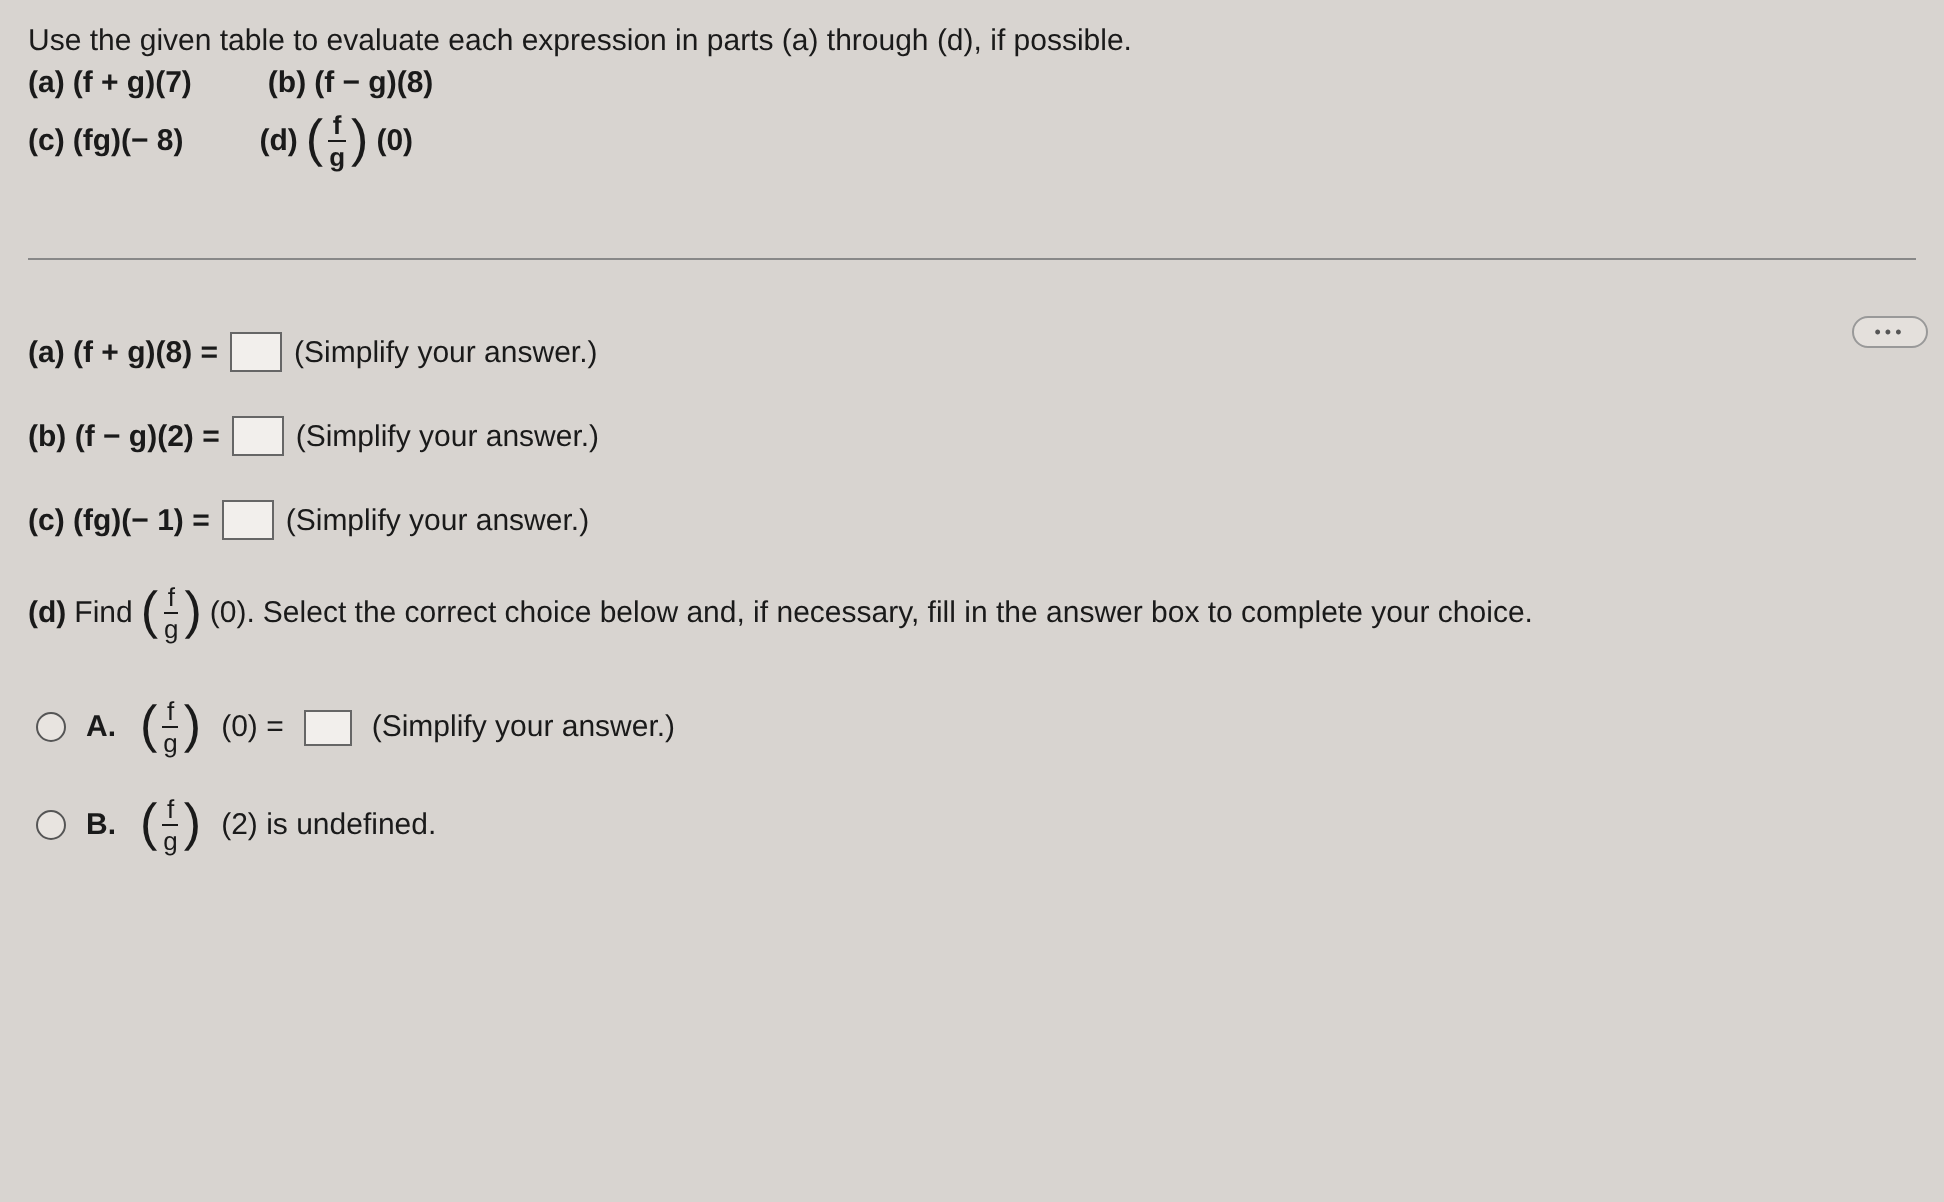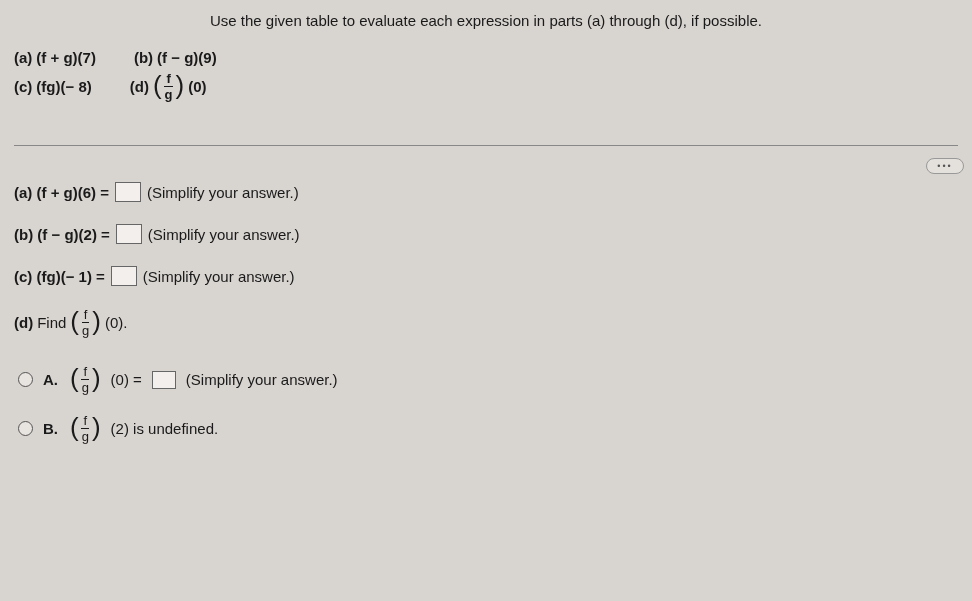--- a/index.html
+++ b/index.html
@@ -11,22 +11,21 @@
       font-family: Arial, Helvetica, sans-serif;
       background: #d8d4d0;
       width: 972px;
       height: 601px;
       padding: 12px 14px;
       font-size: 15px;
       color: #1a1a1a;
       position: relative;
     }
     .question-header {
-      margin-bottom: 20px;
-      text-align: center;
+      margin-bottom: 4px;
     }
     .parts-grid {
       display: flex;
       flex-direction: column;
       gap: 6px;
       margin-top: 4px;
     }
     .parts-row {
       display: flex;
       gap: 38px;
@@ -143,21 +142,21 @@
 <div class="question-header">Use the given table to evaluate each expression in parts (a) through (d), if possible.</div>
 
 <div class="parts-grid">
   <div class="parts-row">
     <div class="part-item">
       <span class="bold">(a)</span>
       <span class="bold">(f + g)(7)</span>
     </div>
     <div class="part-item">
       <span class="bold">(b)</span>
-      <span class="bold">(f − g)(9)</span>
+      <span class="bold">(f − g)(8)</span>
     </div>
   </div>
   <div class="parts-row">
     <div class="part-item">
       <span class="bold">(c)</span>
       <span class="bold">(fg)(− 8)</span>
     </div>
     <div class="part-item">
       <span class="bold">(d)</span>
       <span class="paren-frac bold">
@@ -170,21 +169,21 @@
       </span>
       <span class="bold">(0)</span>
     </div>
   </div>
 </div>
 
 <hr class="divider">
 <div class="more-pill">•••</div>
 
 <div class="answer-line">
-  <span class="bold"><span>(a)</span> <span>(f + g)(6) =</span></span>
+  <span class="bold"><span>(a)</span> <span>(f + g)(8) =</span></span>
   <span class="input-box"></span>
   <span>(Simplify your answer.)</span>
 </div>
 
 <div class="answer-line">
   <span class="bold"><span>(b)</span> <span>(f − g)(2) =</span></span>
   <span class="input-box"></span>
   <span>(Simplify your answer.)</span>
 </div>
 
@@ -199,20 +198,21 @@
   <span>Find</span>
   <span class="paren-frac">
     <span class="big-paren">(</span>
     <span class="frac">
       <span class="num">f</span>
       <span class="den">g</span>
     </span>
     <span class="big-paren">)</span>
   </span>
   <span>(0).</span>
+  <span>Select the correct choice below and, if necessary, fill in the answer box to complete your choice.</span>
 </div>
 
 <div class="choice-row">
   <input type="radio" class="radio" name="choice-d" style="">
   <span class="choice-label">A.</span>
   <span class="paren-frac">
     <span class="big-paren">(</span>
     <span class="frac">
       <span class="num">f</span>
       <span class="den">g</span>

